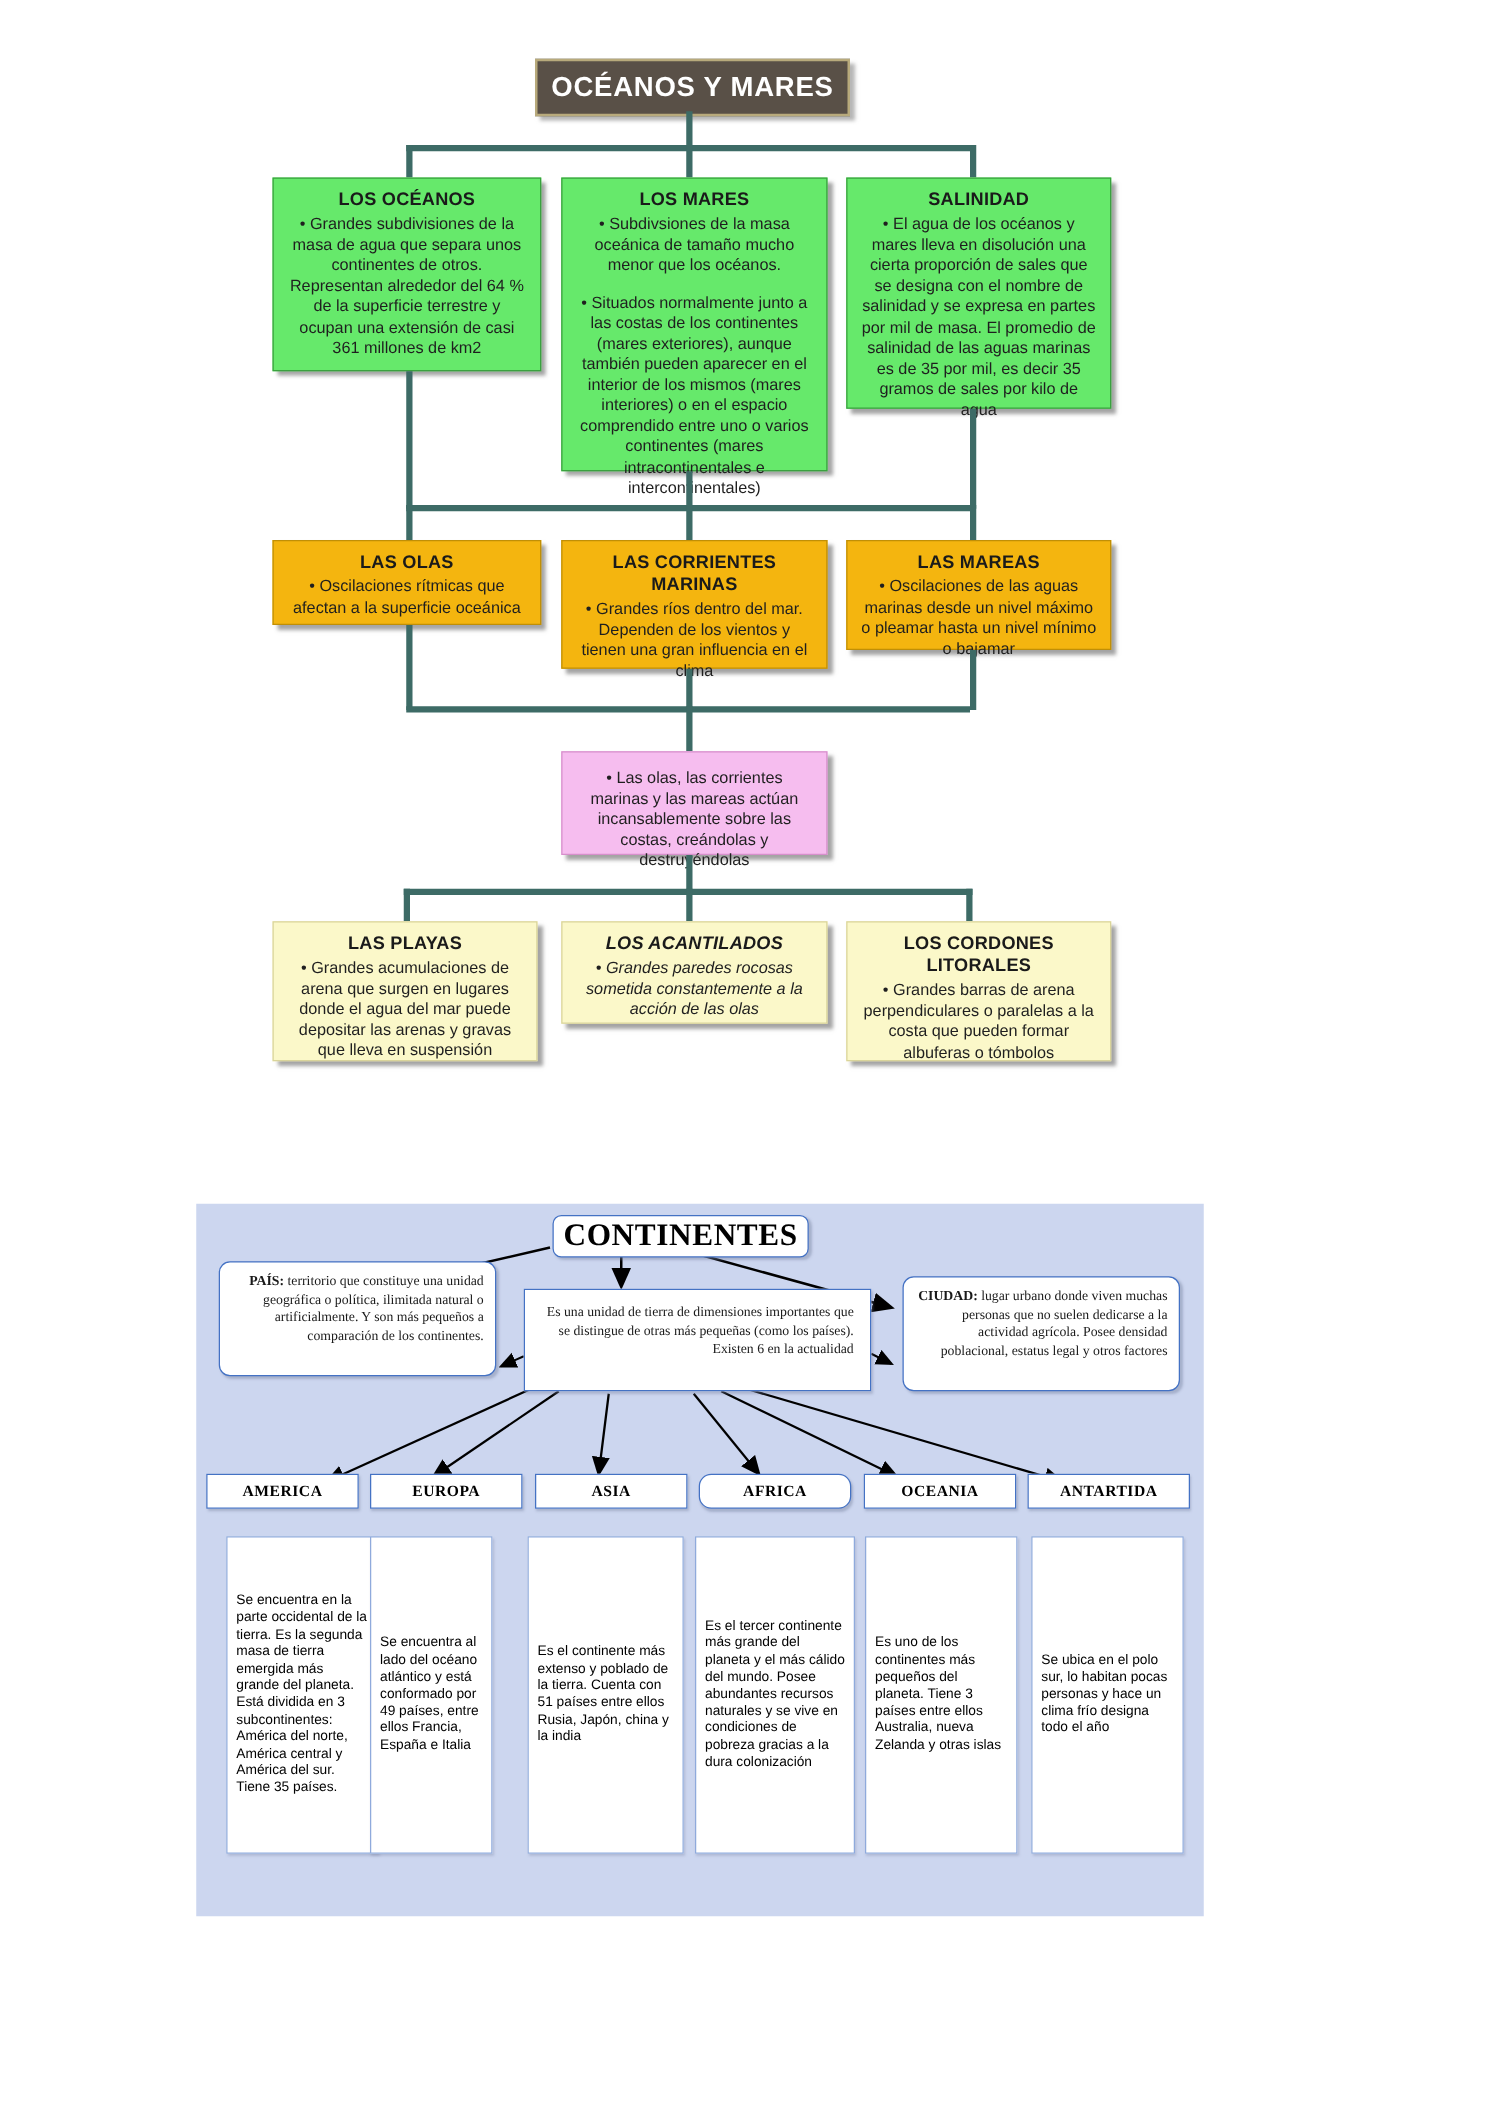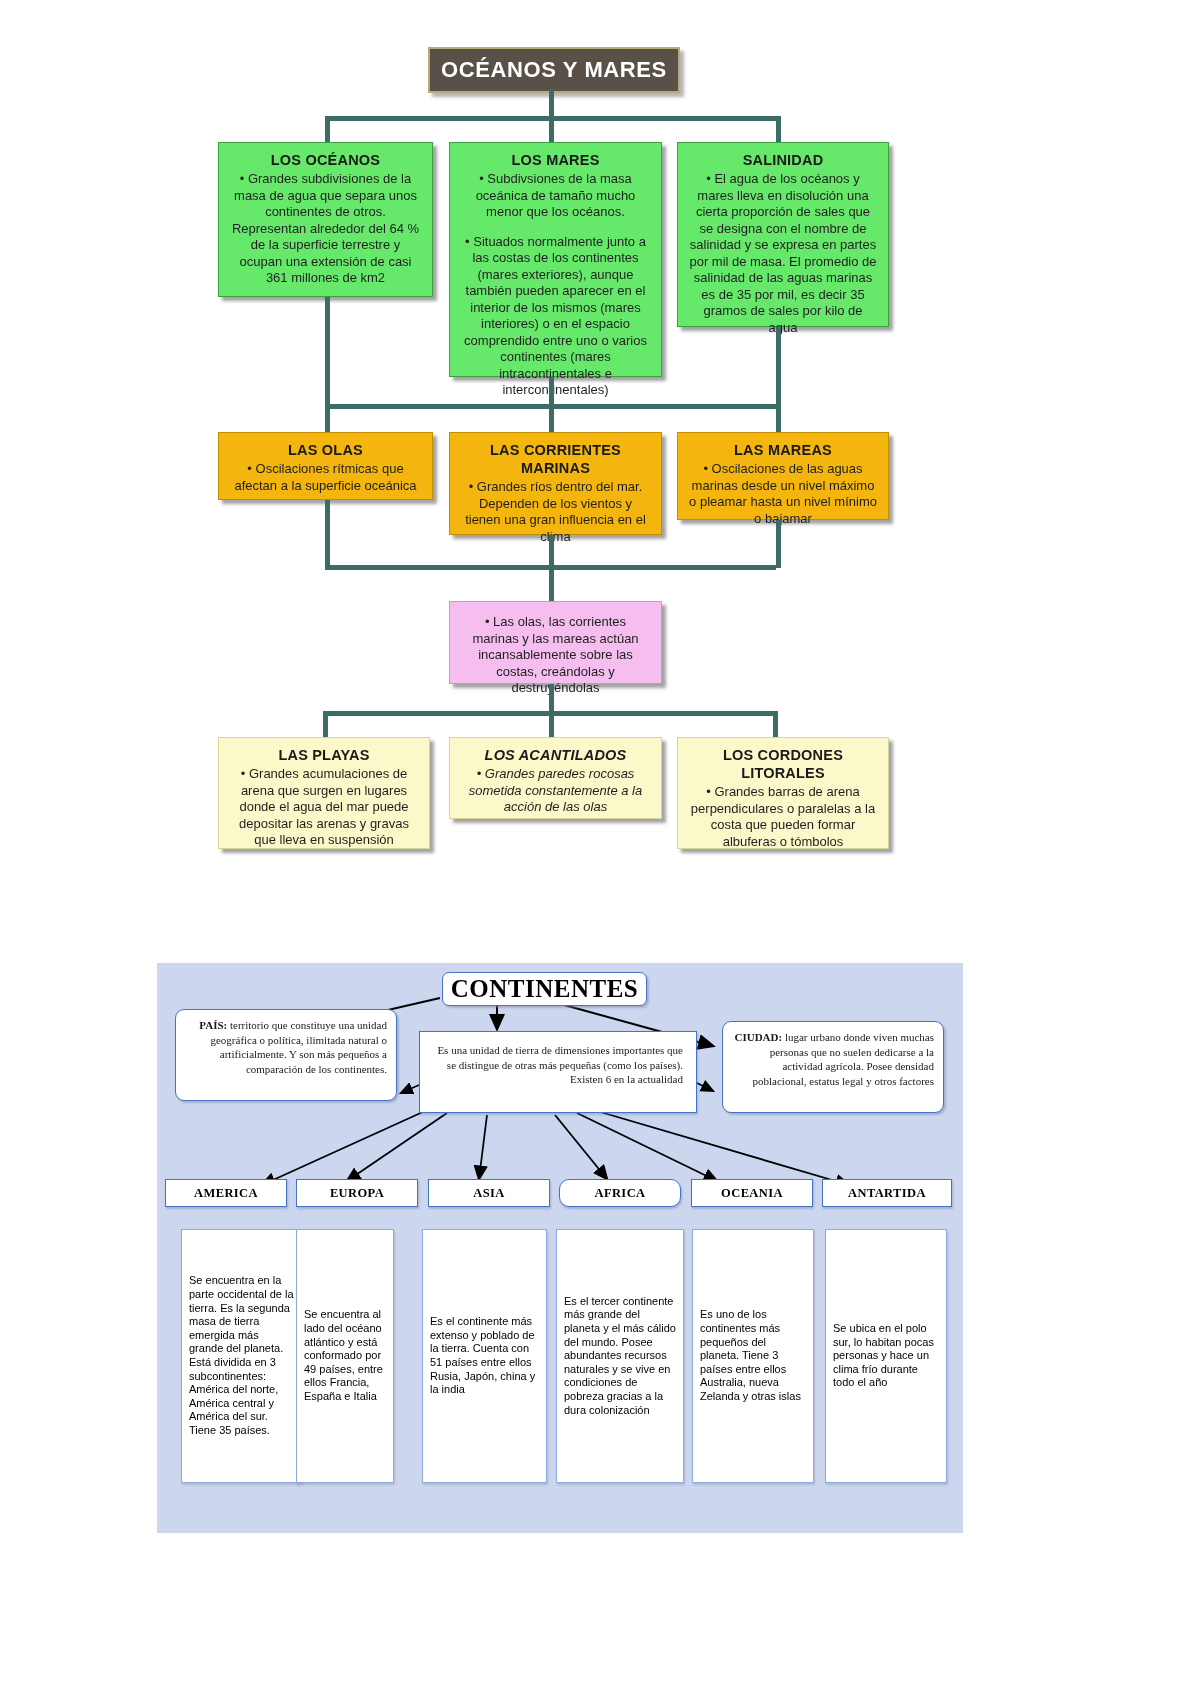--- a/index.html
+++ b/index.html
@@ -219,15 +219,15 @@
   <div class="cdesc" style="left:265px;top:266px;width:125px;height:254px;">
     <p class="p">Es el continente más extenso y poblado de la tierra. Cuenta con 51 países entre ellos Rusia, Japón, china y la india</p>
   </div>
   <div class="cdesc" style="left:399px;top:266px;width:128px;height:254px;">
     <p class="p">Es el tercer continente más grande del planeta y el más cálido del mundo. Posee abundantes recursos naturales y se vive en condiciones de pobreza gracias a la dura colonización</p>
   </div>
   <div class="cdesc" style="left:535px;top:266px;width:122px;height:254px;">
     <p class="p">Es uno de los continentes más pequeños del planeta. Tiene 3 países entre ellos Australia, nueva Zelanda y otras islas</p>
   </div>
   <div class="cdesc" style="left:668px;top:266px;width:122px;height:254px;">
-    <p class="p">Se ubica en el polo sur, lo habitan pocas personas y hace un clima frío durante todo el año</p>
+    <p class="p">Se ubica en el polo sur, lo habitan pocas personas y hace un clima frío designa todo el año</p>
   </div>
 </div>
 
 </body></html>

